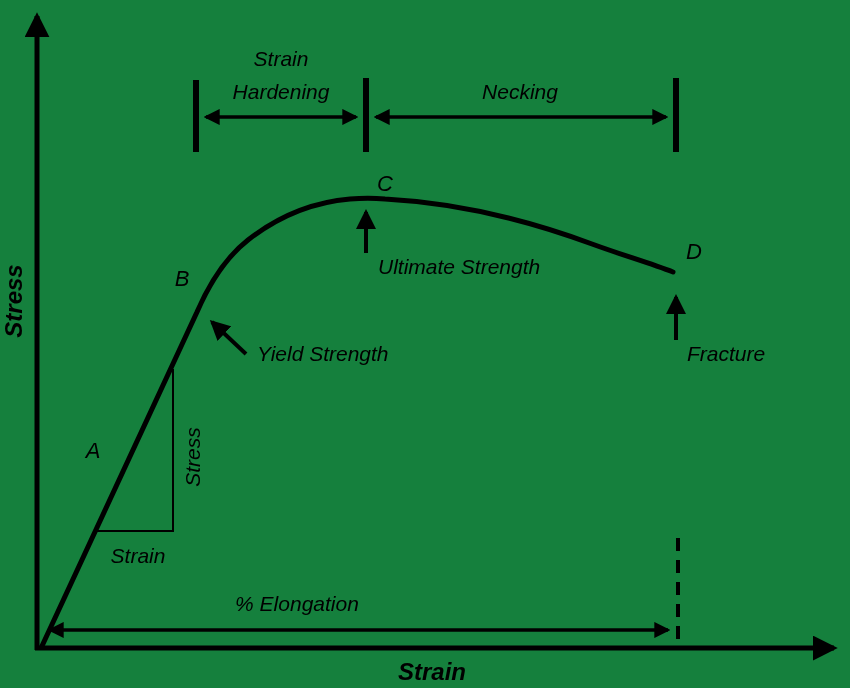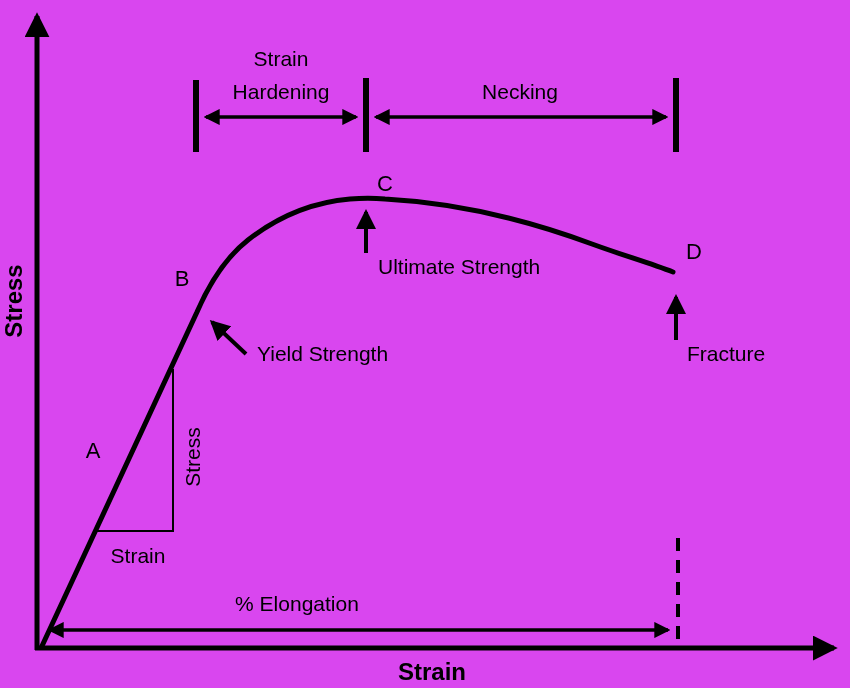--- a/index.html
+++ b/index.html
@@ -4,22 +4,23 @@
 <style>
   html, body {
     margin: 0;
     padding: 0;
     background: #ffffff;
   }
   .stage {
     position: relative;
     width: 850px;
     height: 688px;
-    background: #d946ef;
+    background: #15803d;
     font-family: "Liberation Sans", "DejaVu Sans", sans-serif;
+    font-style: italic;
   }
   svg text {
     fill: #000000;
     font-family: "Liberation Sans", "DejaVu Sans", sans-serif;
   }
   .lbl      { font-size: 21px; }
   .ptlbl    { font-size: 22px; }
   .axislbl  { font-size: 24px; font-weight: bold; }
 </style>
 </head>

